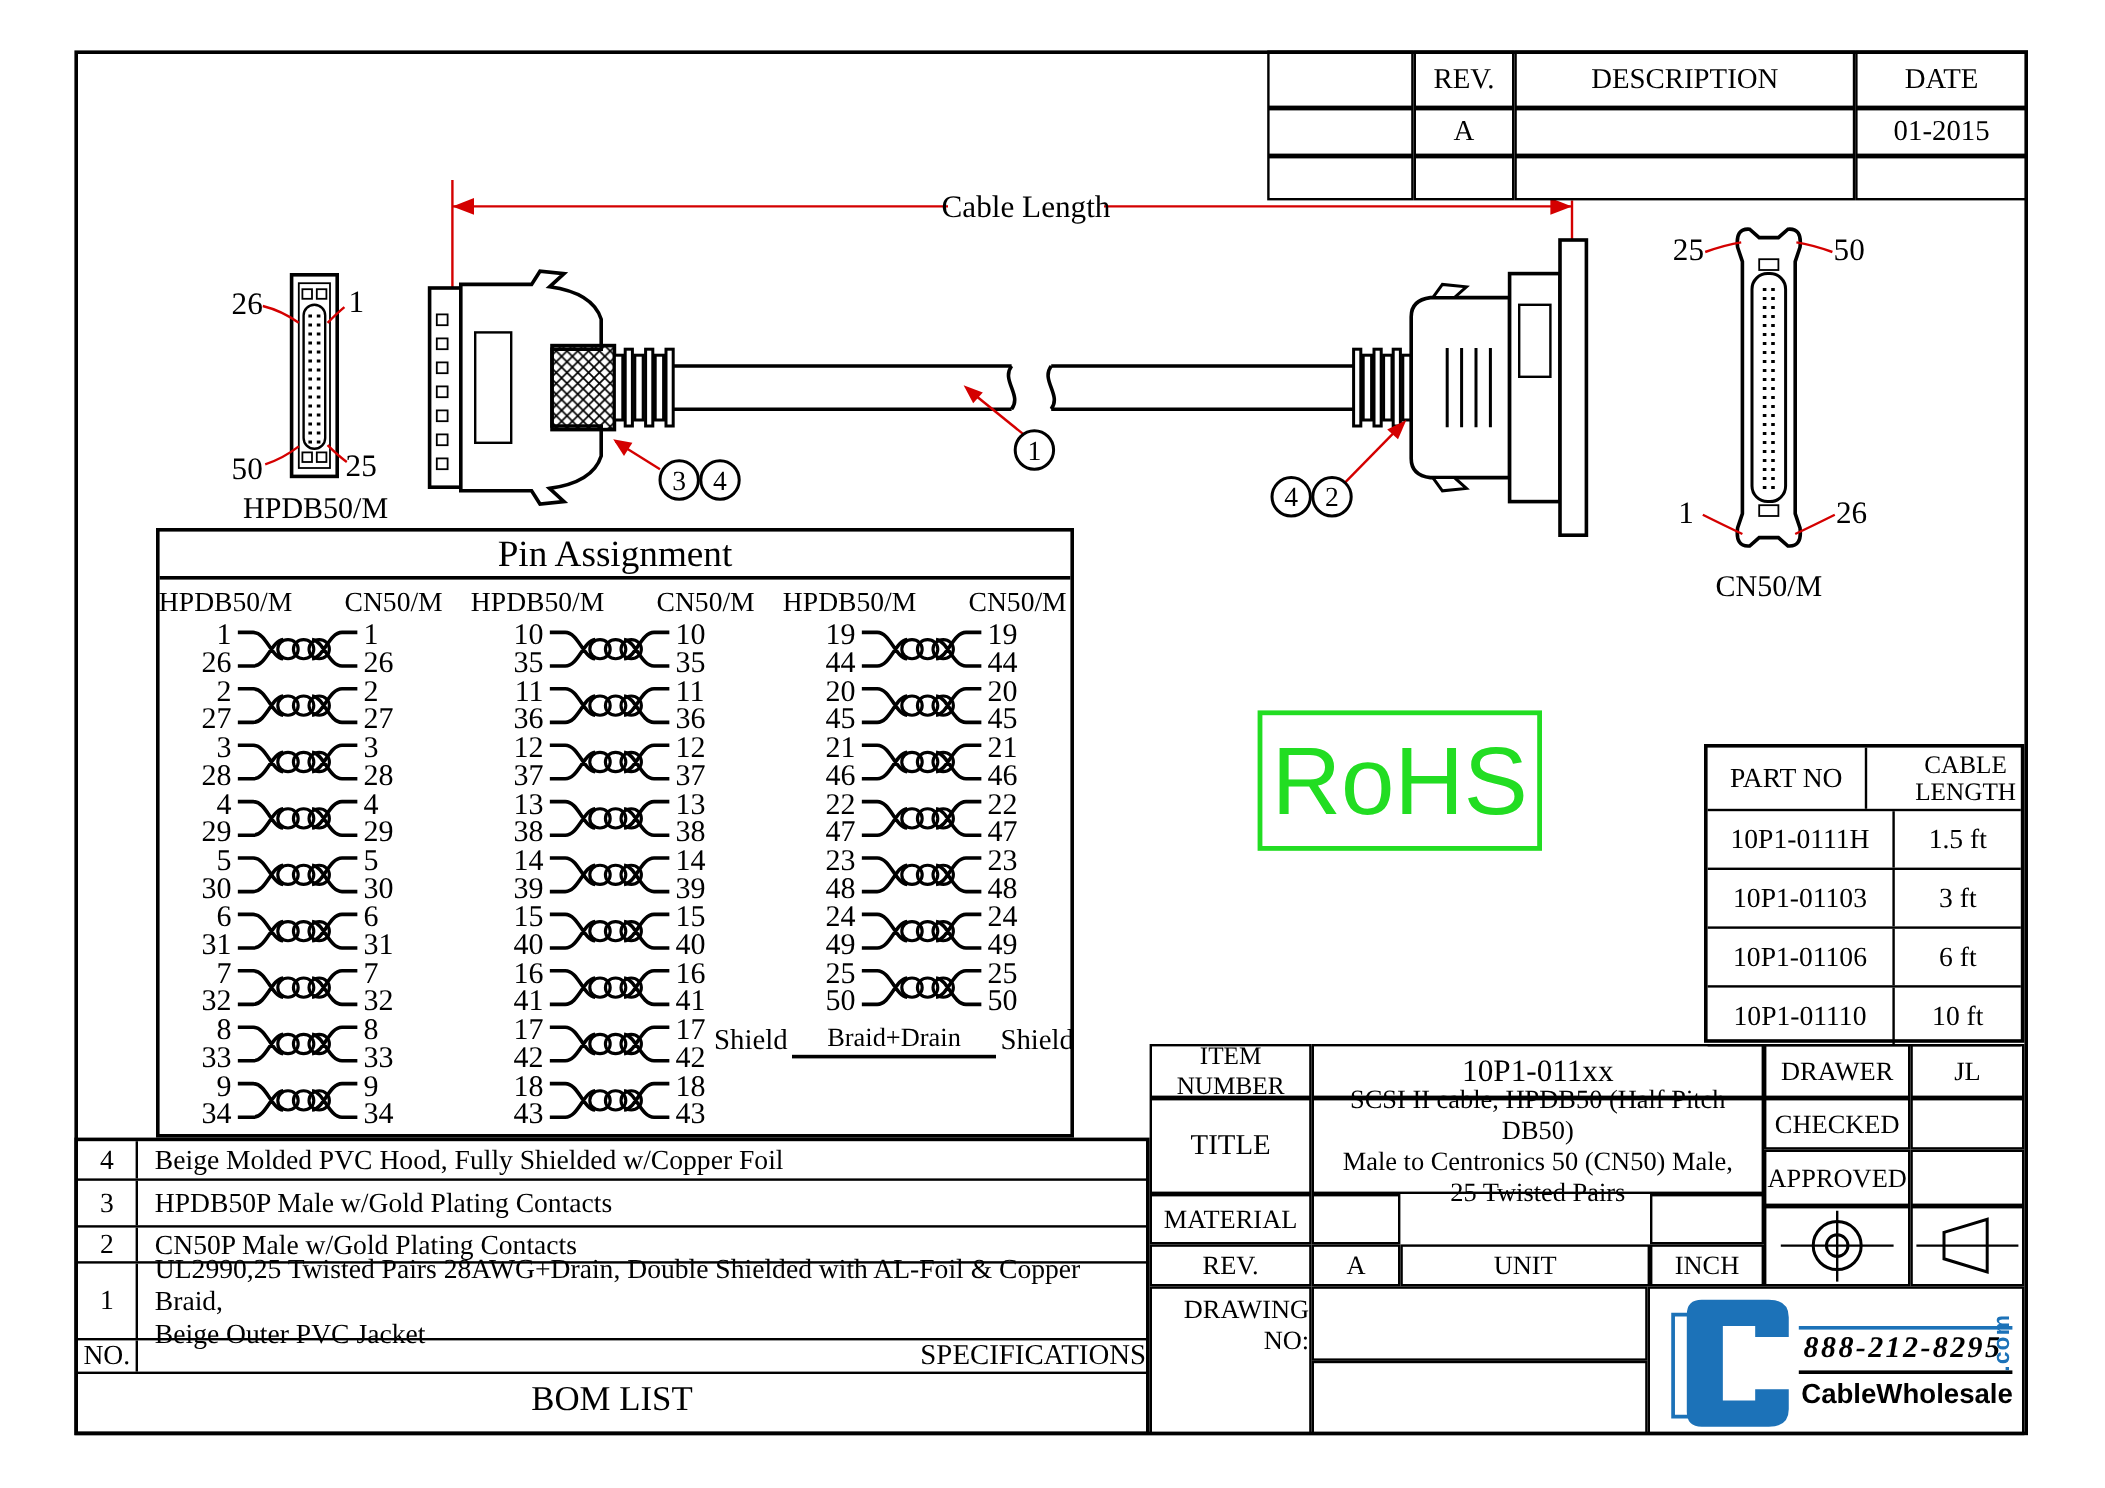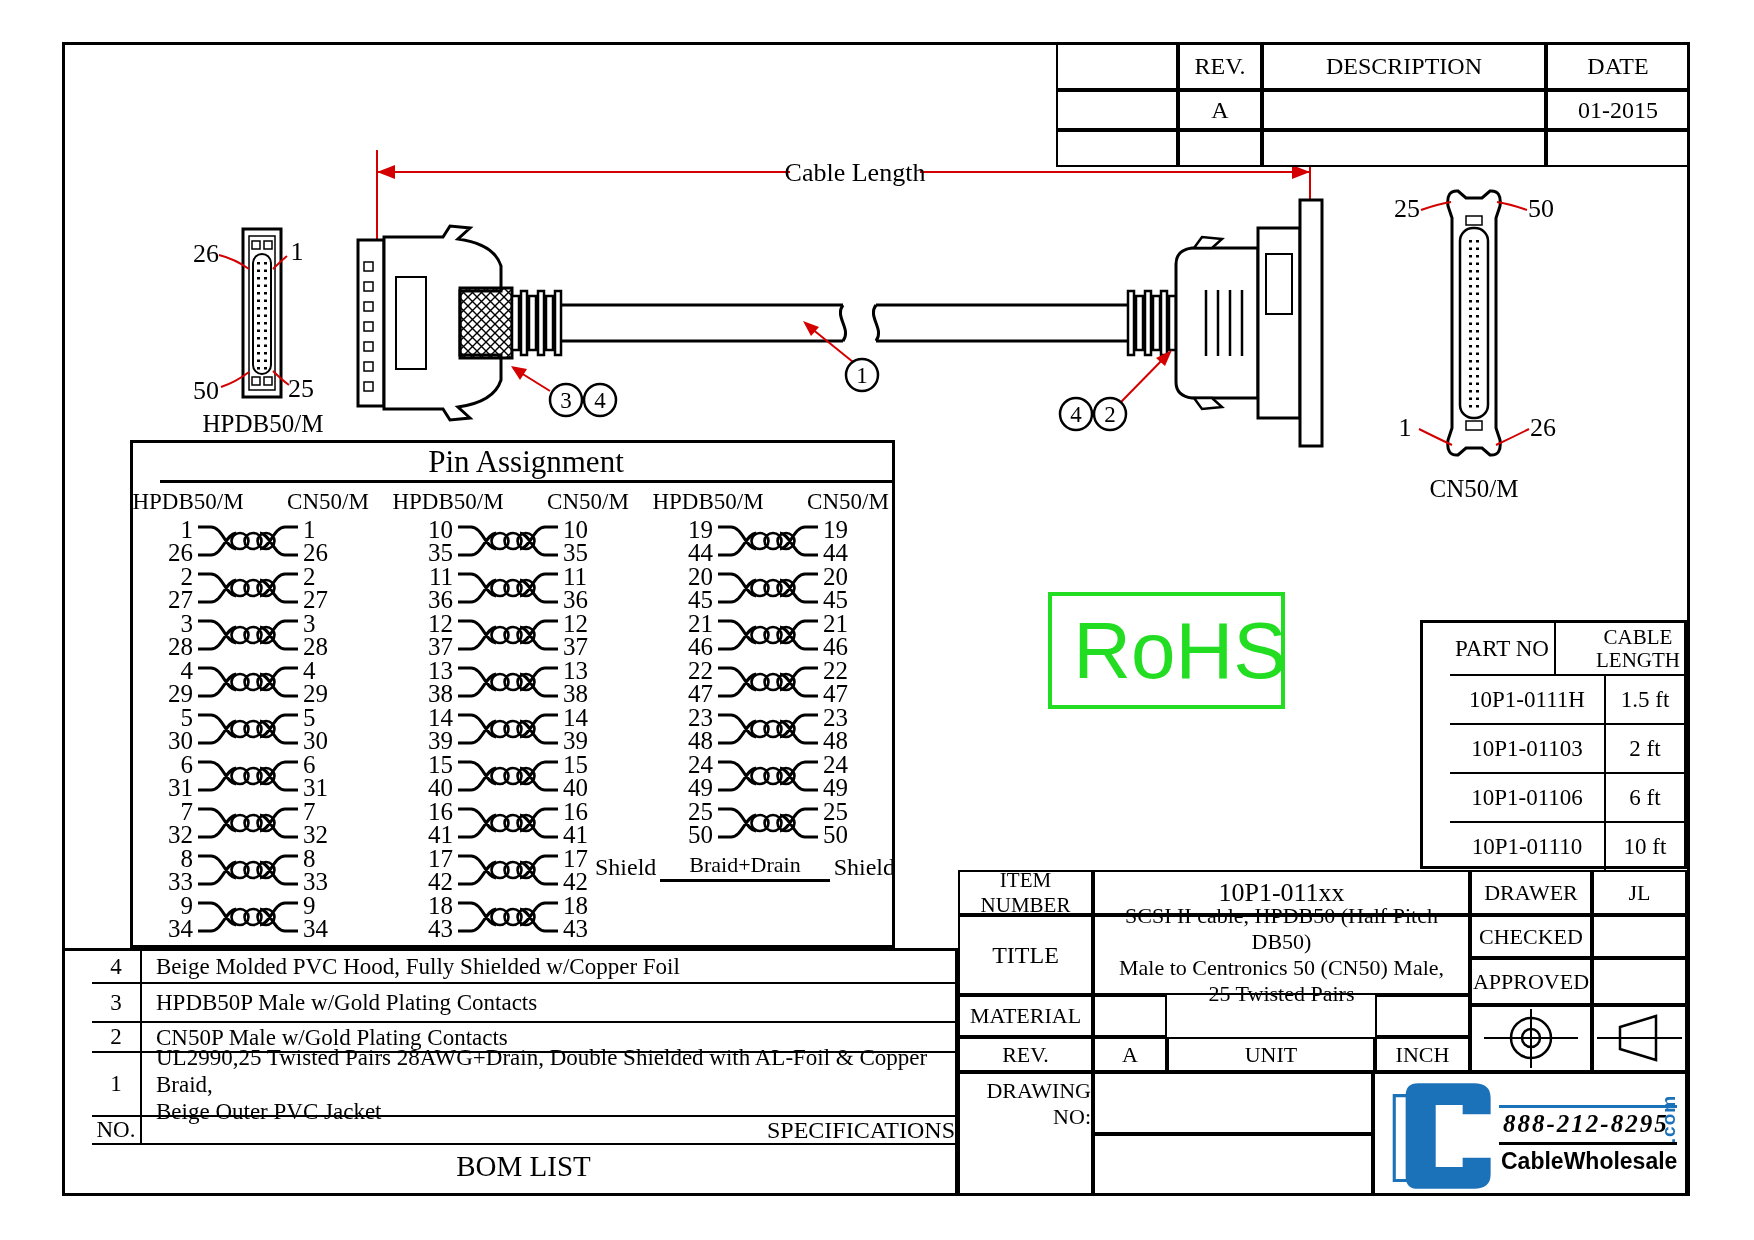--- a/index.html
+++ b/index.html
@@ -1,18 +1,18 @@
 <!DOCTYPE html>
 <html><head>
 <meta charset="utf-8">
 <style>
   html,body{margin:0;padding:0;background:#fff;}
   body{width:1754px;height:1240px;font-family:"Liberation Serif",serif;color:#000;}
   #sheet{position:relative;width:1754px;height:1240px;overflow:hidden;background:#fff;}
-  .abs{position:absolute;padding-left:27px;}
+  .abs{position:absolute;}
   #frame{left:62px;top:42px;width:1628px;height:1154px;border:3px solid #000;box-sizing:border-box;}
   #lineart{position:absolute;left:0;top:0;}
 
   
   #rev-table{left:1056px;top:42px;width:634px;height:125px;}
   .rcell{position:absolute;border:2px solid #000;box-sizing:border-box;display:flex;align-items:center;justify-content:center;font-size:24px;}
 
   
   #pin-table{left:130px;top:440px;width:765px;height:508px;border:3px solid #000;box-sizing:border-box;}
   .pin-title{height:37px;border-bottom:3px solid #000;display:flex;align-items:center;justify-content:center;font-size:31px;}
@@ -645,21 +645,21 @@
       <div class="pc pa">PART NO</div>
       <div class="pc pb">CABLE LENGTH</div>
     </div>
     <div id="part-rows">
         <div class="prow">
           <div class="pc pa">10P1-0111H</div>
           <div class="pc pb">1.5 ft</div>
         </div>
         <div class="prow">
           <div class="pc pa">10P1-01103</div>
-          <div class="pc pb">2 ft</div>
+          <div class="pc pb">3 ft</div>
         </div>
         <div class="prow">
           <div class="pc pa">10P1-01106</div>
           <div class="pc pb">6 ft</div>
         </div>
         <div class="prow">
           <div class="pc pa">10P1-01110</div>
           <div class="pc pb">10 ft</div>
         </div>
       </div>

